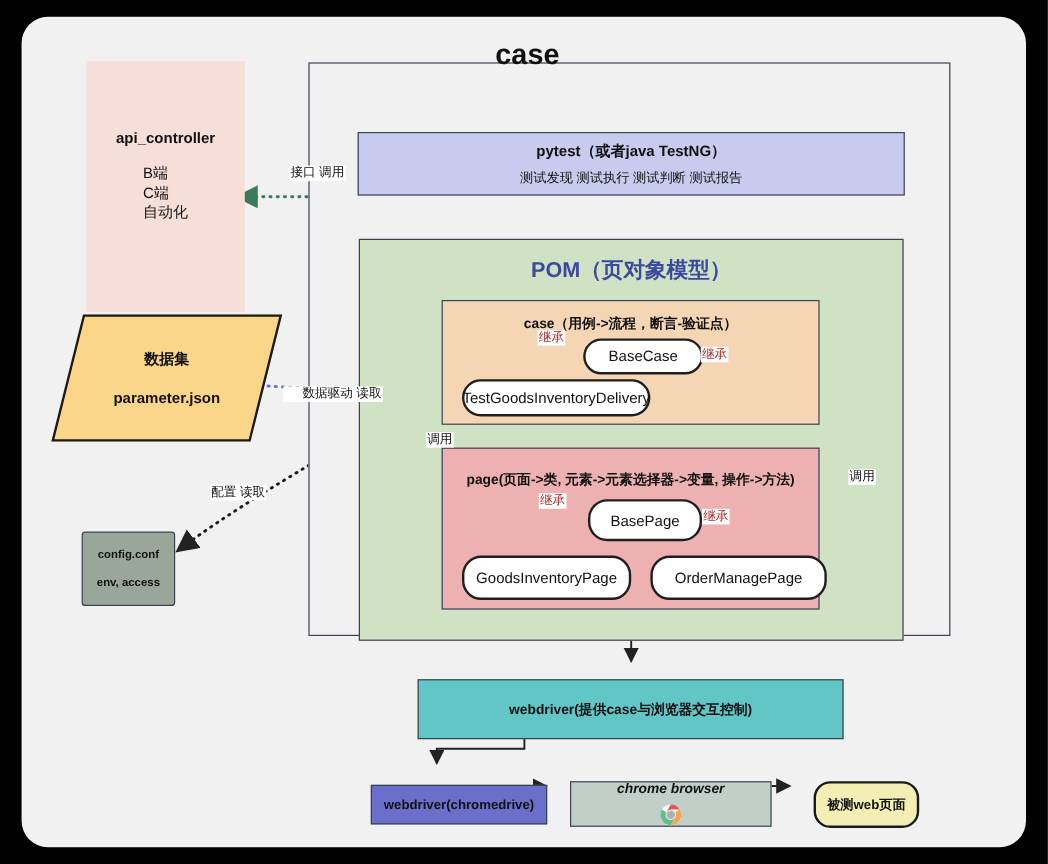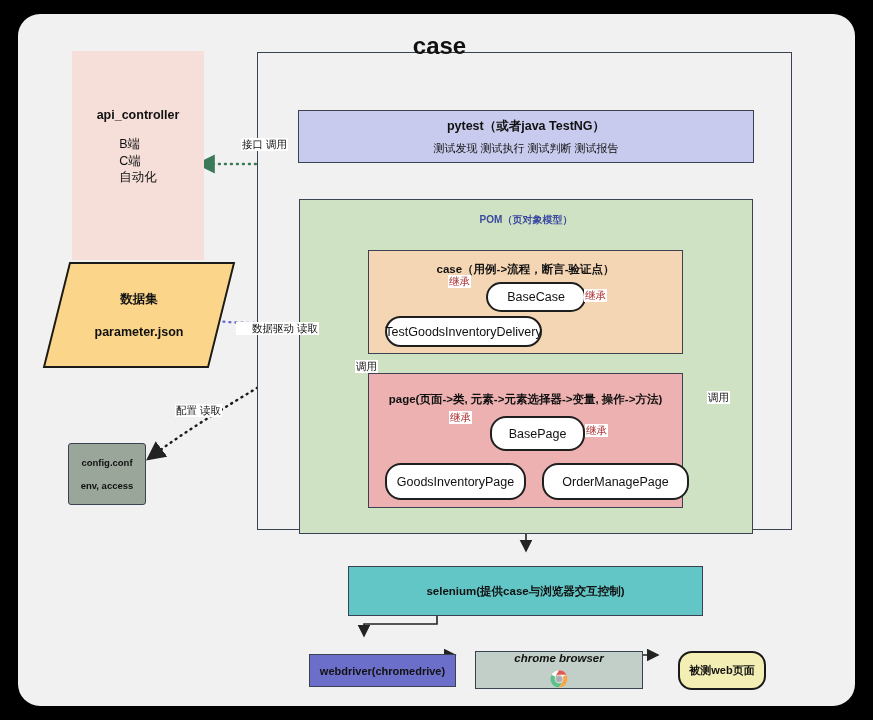--- a/index.html
+++ b/index.html
@@ -98,21 +98,21 @@
     gap: 6px;
   }
   #pytest-box .main { font-weight: bold; font-size: 12.5px; color: #111; }
   #pytest-box .sub { font-size: 11px; color: #111; }
 
   #pom-box {
     left: 281px; top: 185px; width: 454px; height: 335px;
     background: #cfe2c4;
     justify-content: flex-start; padding-top: 13px;
   }
-  #pom-title { font-size: 10px; font-weight: bold; color: #3b4a9e; }
+  #pom-title { font-size: 18px; font-weight: bold; color: #3b4a9e; }
 
   #case-sub-box {
     left: 350px; top: 236px; width: 315px; height: 104px;
     background: #f5d6b4;
     justify-content: flex-start; padding-top: 11px;
   }
   #case-sub-title { font-size: 11.5px; font-weight: bold; color: #111; }
 
   #page-sub-box {
     left: 350px; top: 359px; width: 315px; height: 135px;
@@ -269,21 +269,21 @@
   <div class="box rect" id="page-sub-box">
     <div id="page-sub-title">page(页面-&gt;类, 元素-&gt;元素选择器-&gt;变量, 操作-&gt;方法)</div>
   </div>
 
   <div class="box node" id="base-case">BaseCase</div>
   <div class="box node" id="test-goods">TestGoodsInventoryDelivery</div>
   <div class="box node" id="base-page">BasePage</div>
   <div class="box node" id="goods-inv-page">GoodsInventoryPage</div>
   <div class="box node" id="order-manage-page">OrderManagePage</div>
 
-  <div class="box rect" id="selenium-box">selenium(提供case与浏览器交互控制)</div>
+  <div class="box rect" id="selenium-box">webdriver(提供case与浏览器交互控制)</div>
   <div class="box rect" id="webdriver-box">webdriver(chromedrive)</div>
   <div class="box rect" id="chrome-box">
     <div class="label">chrome browser</div>
     <svg width="30" height="30" viewBox="0 0 100 100">
       <circle cx="50" cy="50" r="48" fill="#ffffff"></circle>
       <path d="M50 2 A48 48 0 0 1 91.6 26 L50 26 A24 24 0 0 0 29.2 38 Z" fill="#e05a52"></path>
       <path d="M8.4 26 A48 48 0 0 0 50 98 L70.8 62 A24 24 0 0 1 29.2 38 Z" fill="#5fc08a"></path>
       <path d="M91.6 26 A48 48 0 0 1 50 98 L70.8 62 A24 24 0 0 0 70.8 38 Z" fill="#f0a84b"></path>
       <circle cx="50" cy="50" r="21" fill="#b7bcbe"></circle>
       <circle cx="50" cy="50" r="14" fill="#a9aeb0"></circle>

